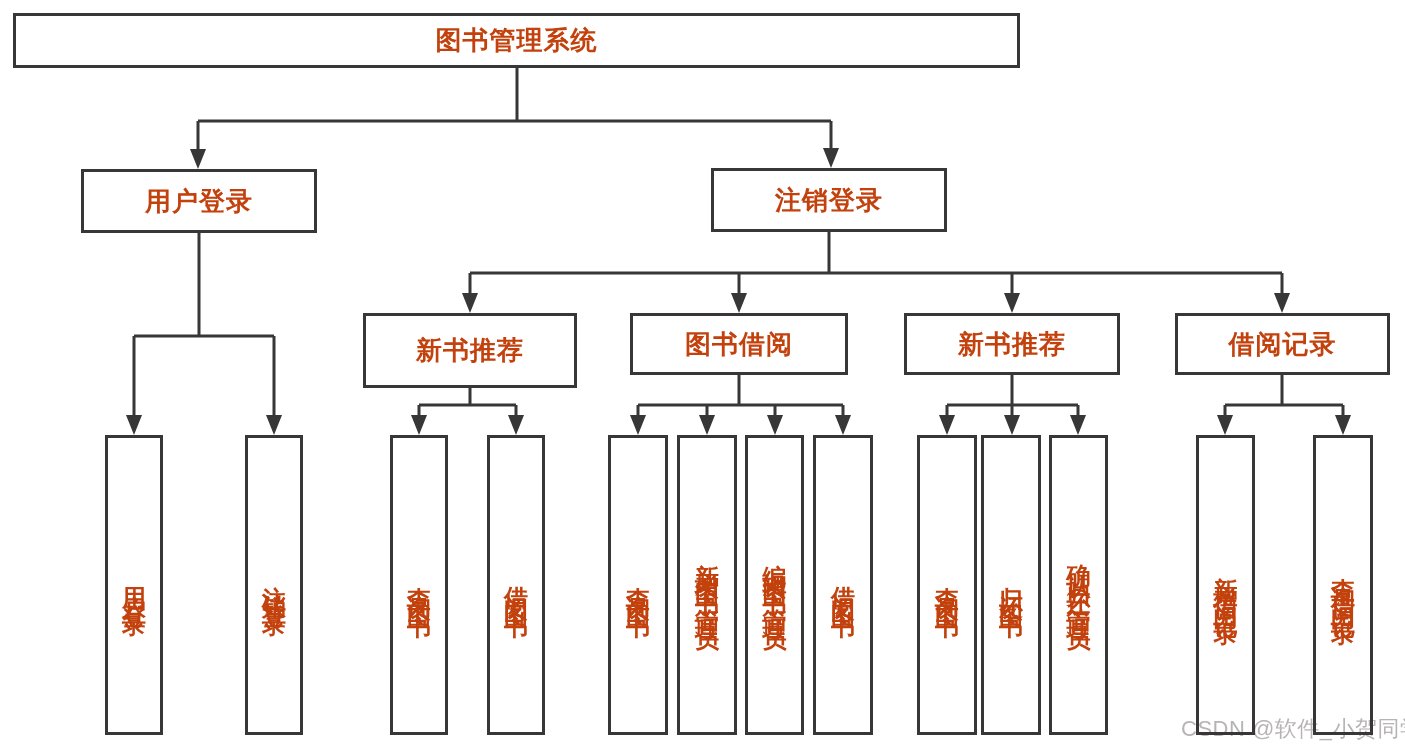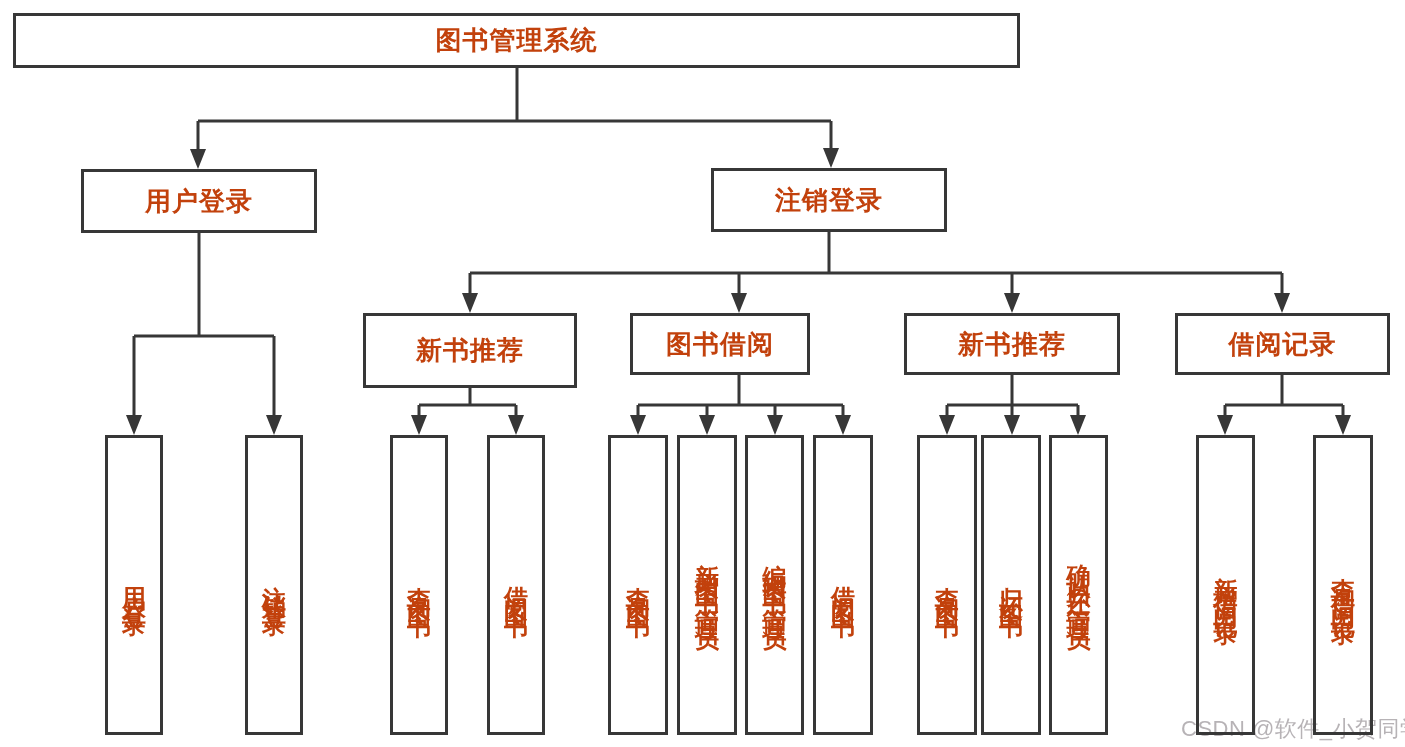--- a/index.html
+++ b/index.html
@@ -90,21 +90,21 @@
   <div class="box hbox" style="left:81px;top:169px;width:236px;height:64px">
     <span>用户登录</span>
   </div>
   <div class="box hbox" style="left:711px;top:168px;width:236px;height:64px">
     <span>注销登录</span>
   </div>
 
   <div class="box hbox" style="left:363px;top:313px;width:214px;height:75px">
     <span>新书推荐</span>
   </div>
-  <div class="box hbox" style="left:630px;top:313px;width:180px;height:62px">
+  <div class="box hbox" style="left:630px;top:313px;width:218px;height:62px">
     <span>图书借阅</span>
   </div>
   <div class="box hbox" style="left:904px;top:313px;width:216px;height:62px">
     <span>新书推荐</span>
   </div>
   <div class="box hbox" style="left:1175px;top:313px;width:215px;height:62px">
     <span>借阅记录</span>
   </div>
 
   <div class="box vbox" style="left:105px;width:58px">

